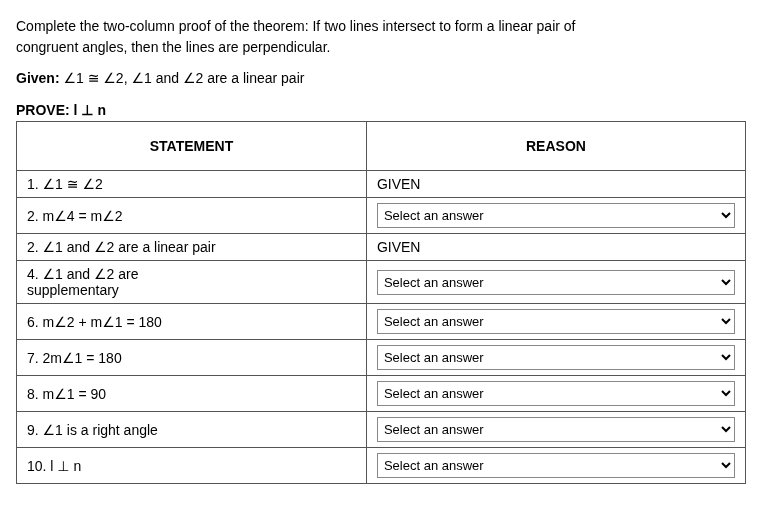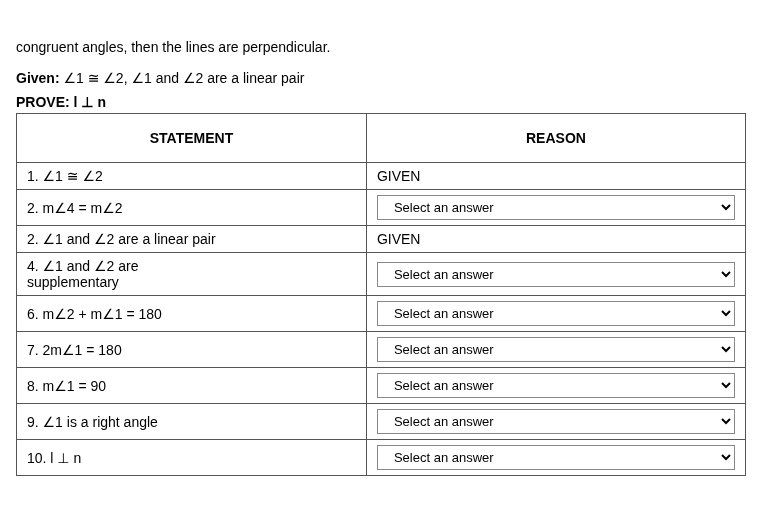--- a/index.html
+++ b/index.html
@@ -13,21 +13,21 @@
       color: #000;
     }
     .intro {
       font-size: 14px;
       line-height: 1.5;
       margin-bottom: 12px;
       max-width: 720px;
     }
     .given {
       font-size: 14px;
-      margin-bottom: 8px;
+      margin-bottom: 16px;
     }
     .prove {
       font-size: 14px;
       font-weight: bold;
       margin-bottom: 3px;
     }
     .proof-table {
       width: 100%;
       border-collapse: collapse;
       border: 1px solid #555;
@@ -52,33 +52,33 @@
     .proof-table td:last-child {
       width: 52%;
     }
     .select-container {
       display: flex;
       align-items: center;
       gap: 4px;
     }
     .reason-select {
       border: 1px solid #888;
-      padding: 3px 12px;
+      padding: 3px 2px;
       font-size: 13px;
       background: #fff;
       appearance: auto;
       flex: 1;
       cursor: pointer;
     }
   </style>
 </head>
 <body>
 
 <p class="intro">
-  <br>
+  <span>Complete the two-column proof of the theorem: If two lines intersect to form a linear pair of</span><br>
   <span>congruent angles, then the lines are perpendicular.</span>
 </p>
 
 <p class="given">
   <strong>Given:</strong> <span>∠1 ≅ ∠2, ∠1 and ∠2 are a linear pair</span>
 </p>
 
 <p class="prove">
   <span>PROVE:</span> <span>l ⊥ n</span>
 </p>

